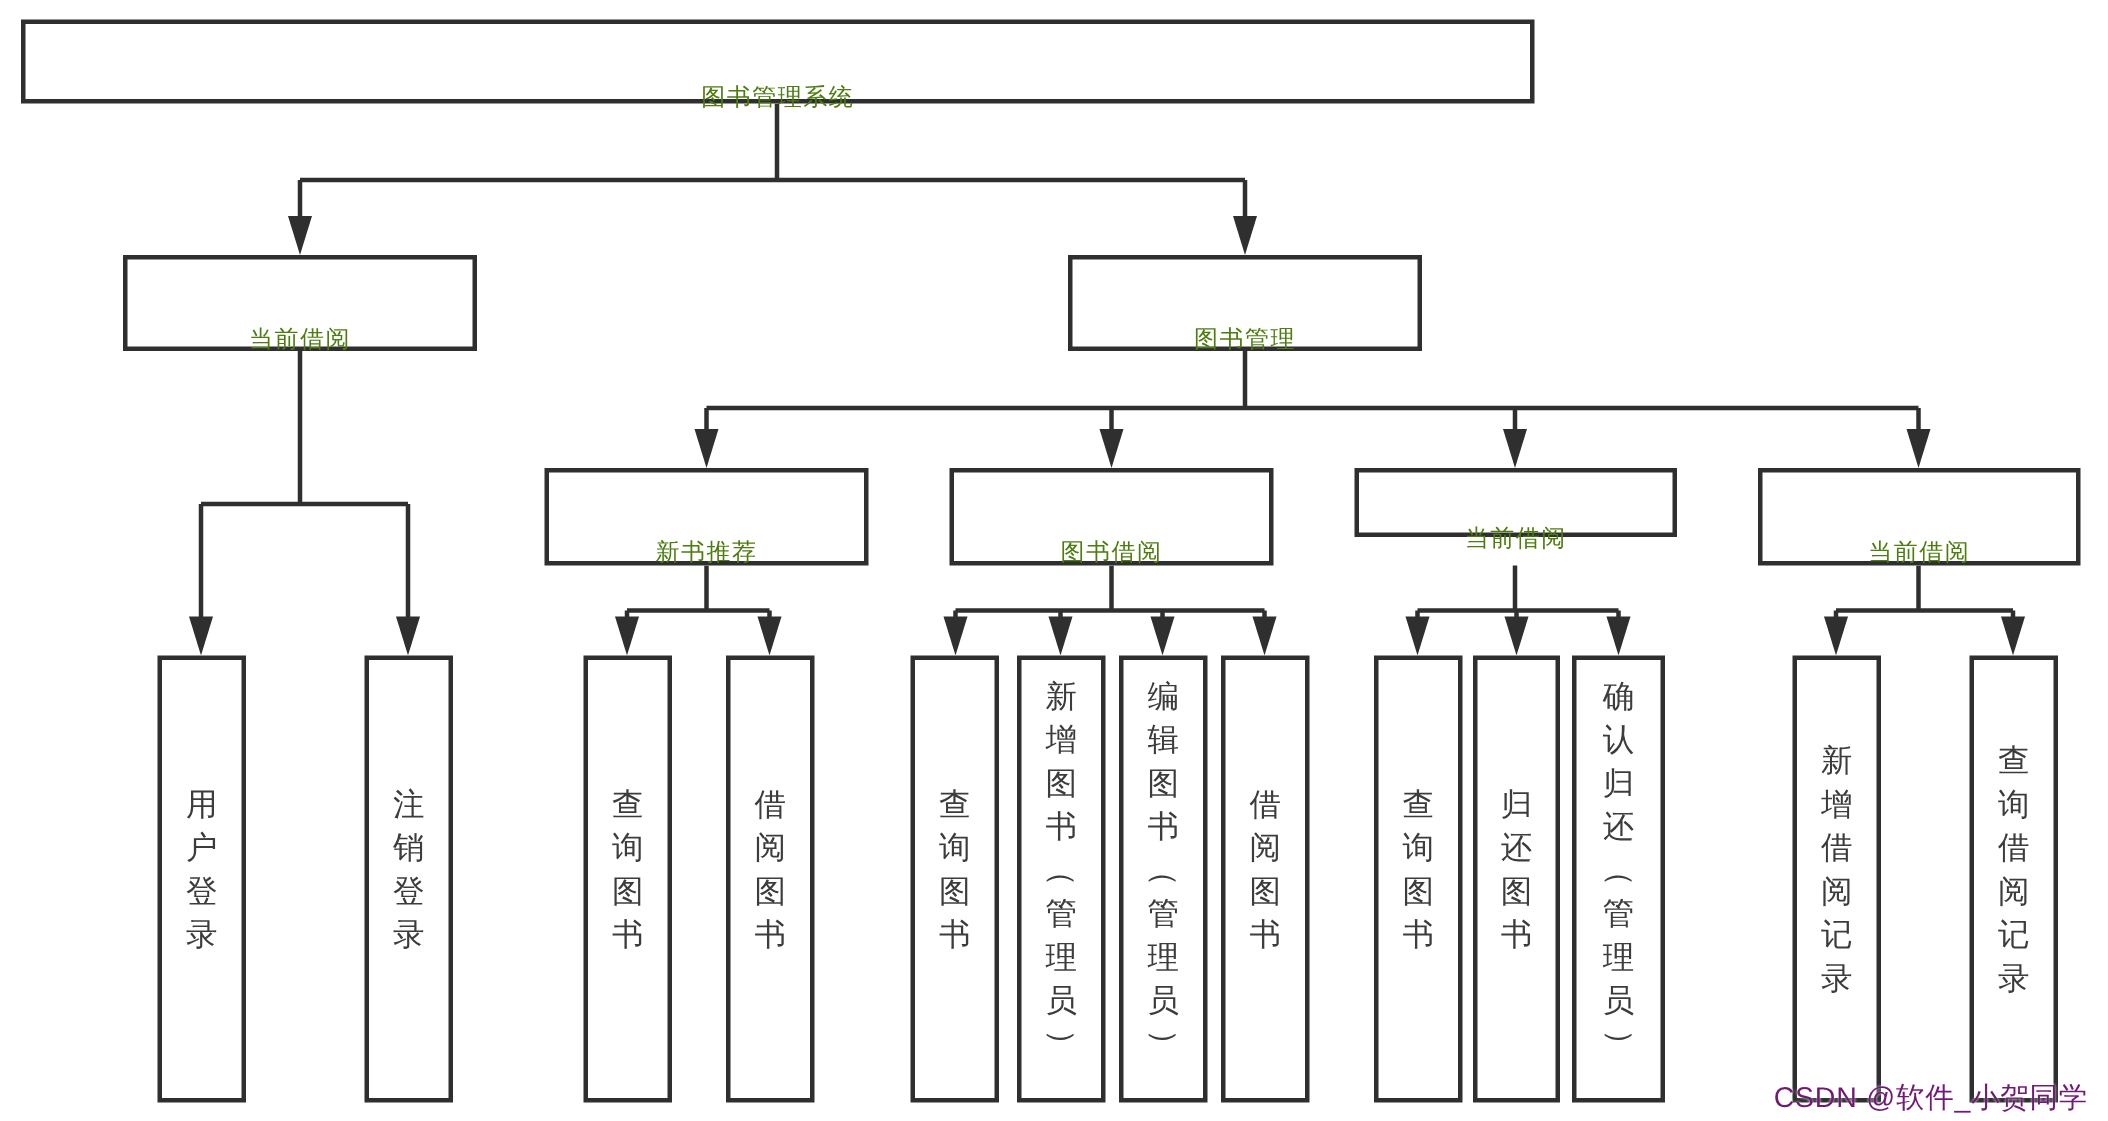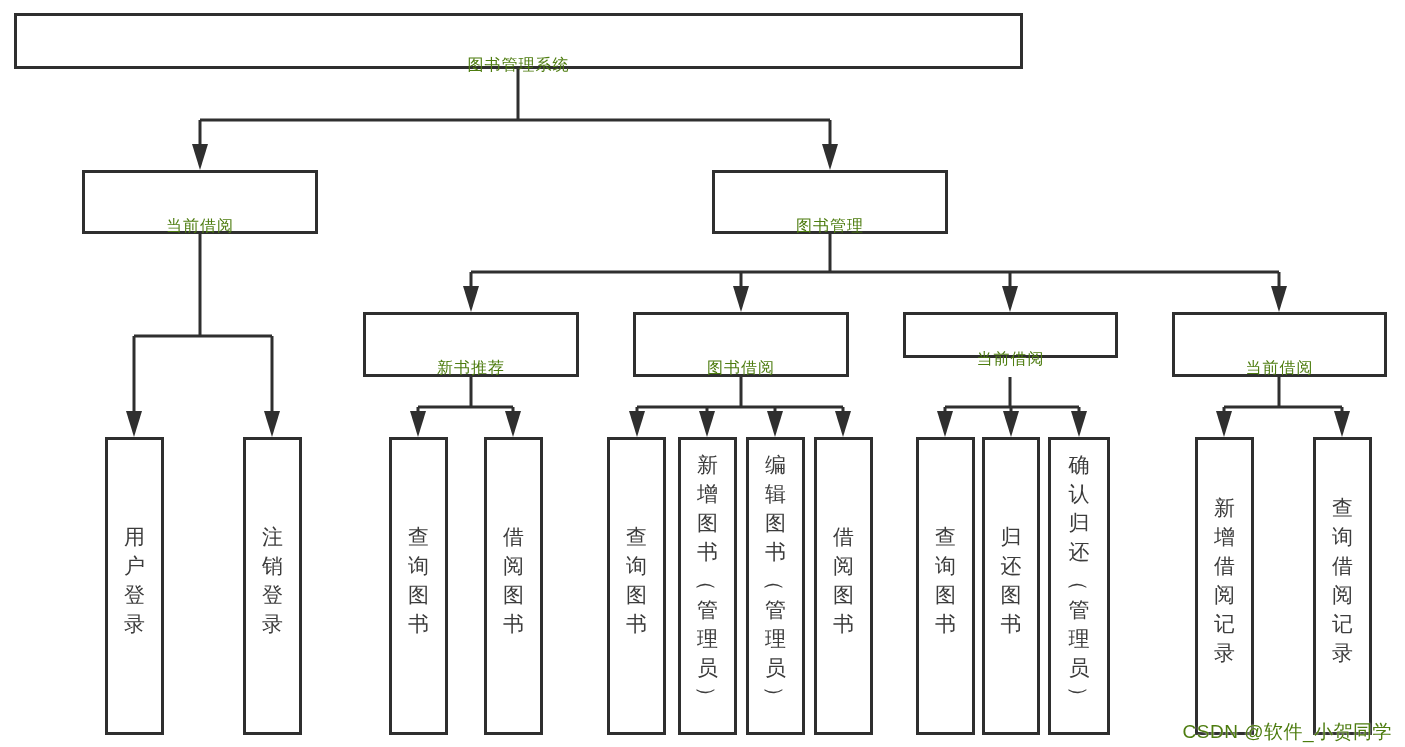--- a/index.html
+++ b/index.html
@@ -10,21 +10,21 @@
   #connectors{position:absolute;left:0;top:0;z-index:0;}
   .box{
     position:absolute;box-sizing:border-box;border:3px solid #2f2f2f;background:#ffffff;z-index:1;
   }
   .box.h{display:flex;align-items:center;justify-content:center;}
   .box.h span{font-size:16px;letter-spacing:1px;color:#4d7c0f;white-space:nowrap;margin-top:48px;}
   .box.v{display:flex;flex-direction:column;align-items:center;justify-content:center;padding-bottom:12px;}
   .vchar{display:block;height:29px;line-height:29px;font-size:21px;text-align:center;color:#3c3c3c;}
   .vchar.rot{transform:rotate(90deg);}
   .watermark{
-    position:absolute;right:13px;bottom:2px;z-index:5;font-size:19px;color:#4d7c0f;
+    position:absolute;right:13px;bottom:2px;z-index:5;font-size:19px;color:#701a75;
     letter-spacing:0.5px;text-shadow:0 0 2px #ffffff;white-space:nowrap;
   }
 </style>
 </head>
 <body>
 
 <div class="canvas">
 
   <svg id="connectors" width="1405" height="747">
       <line x1="518" y1="69" x2="518" y2="120" stroke="#2f2f2f" stroke-width="3"></line>

